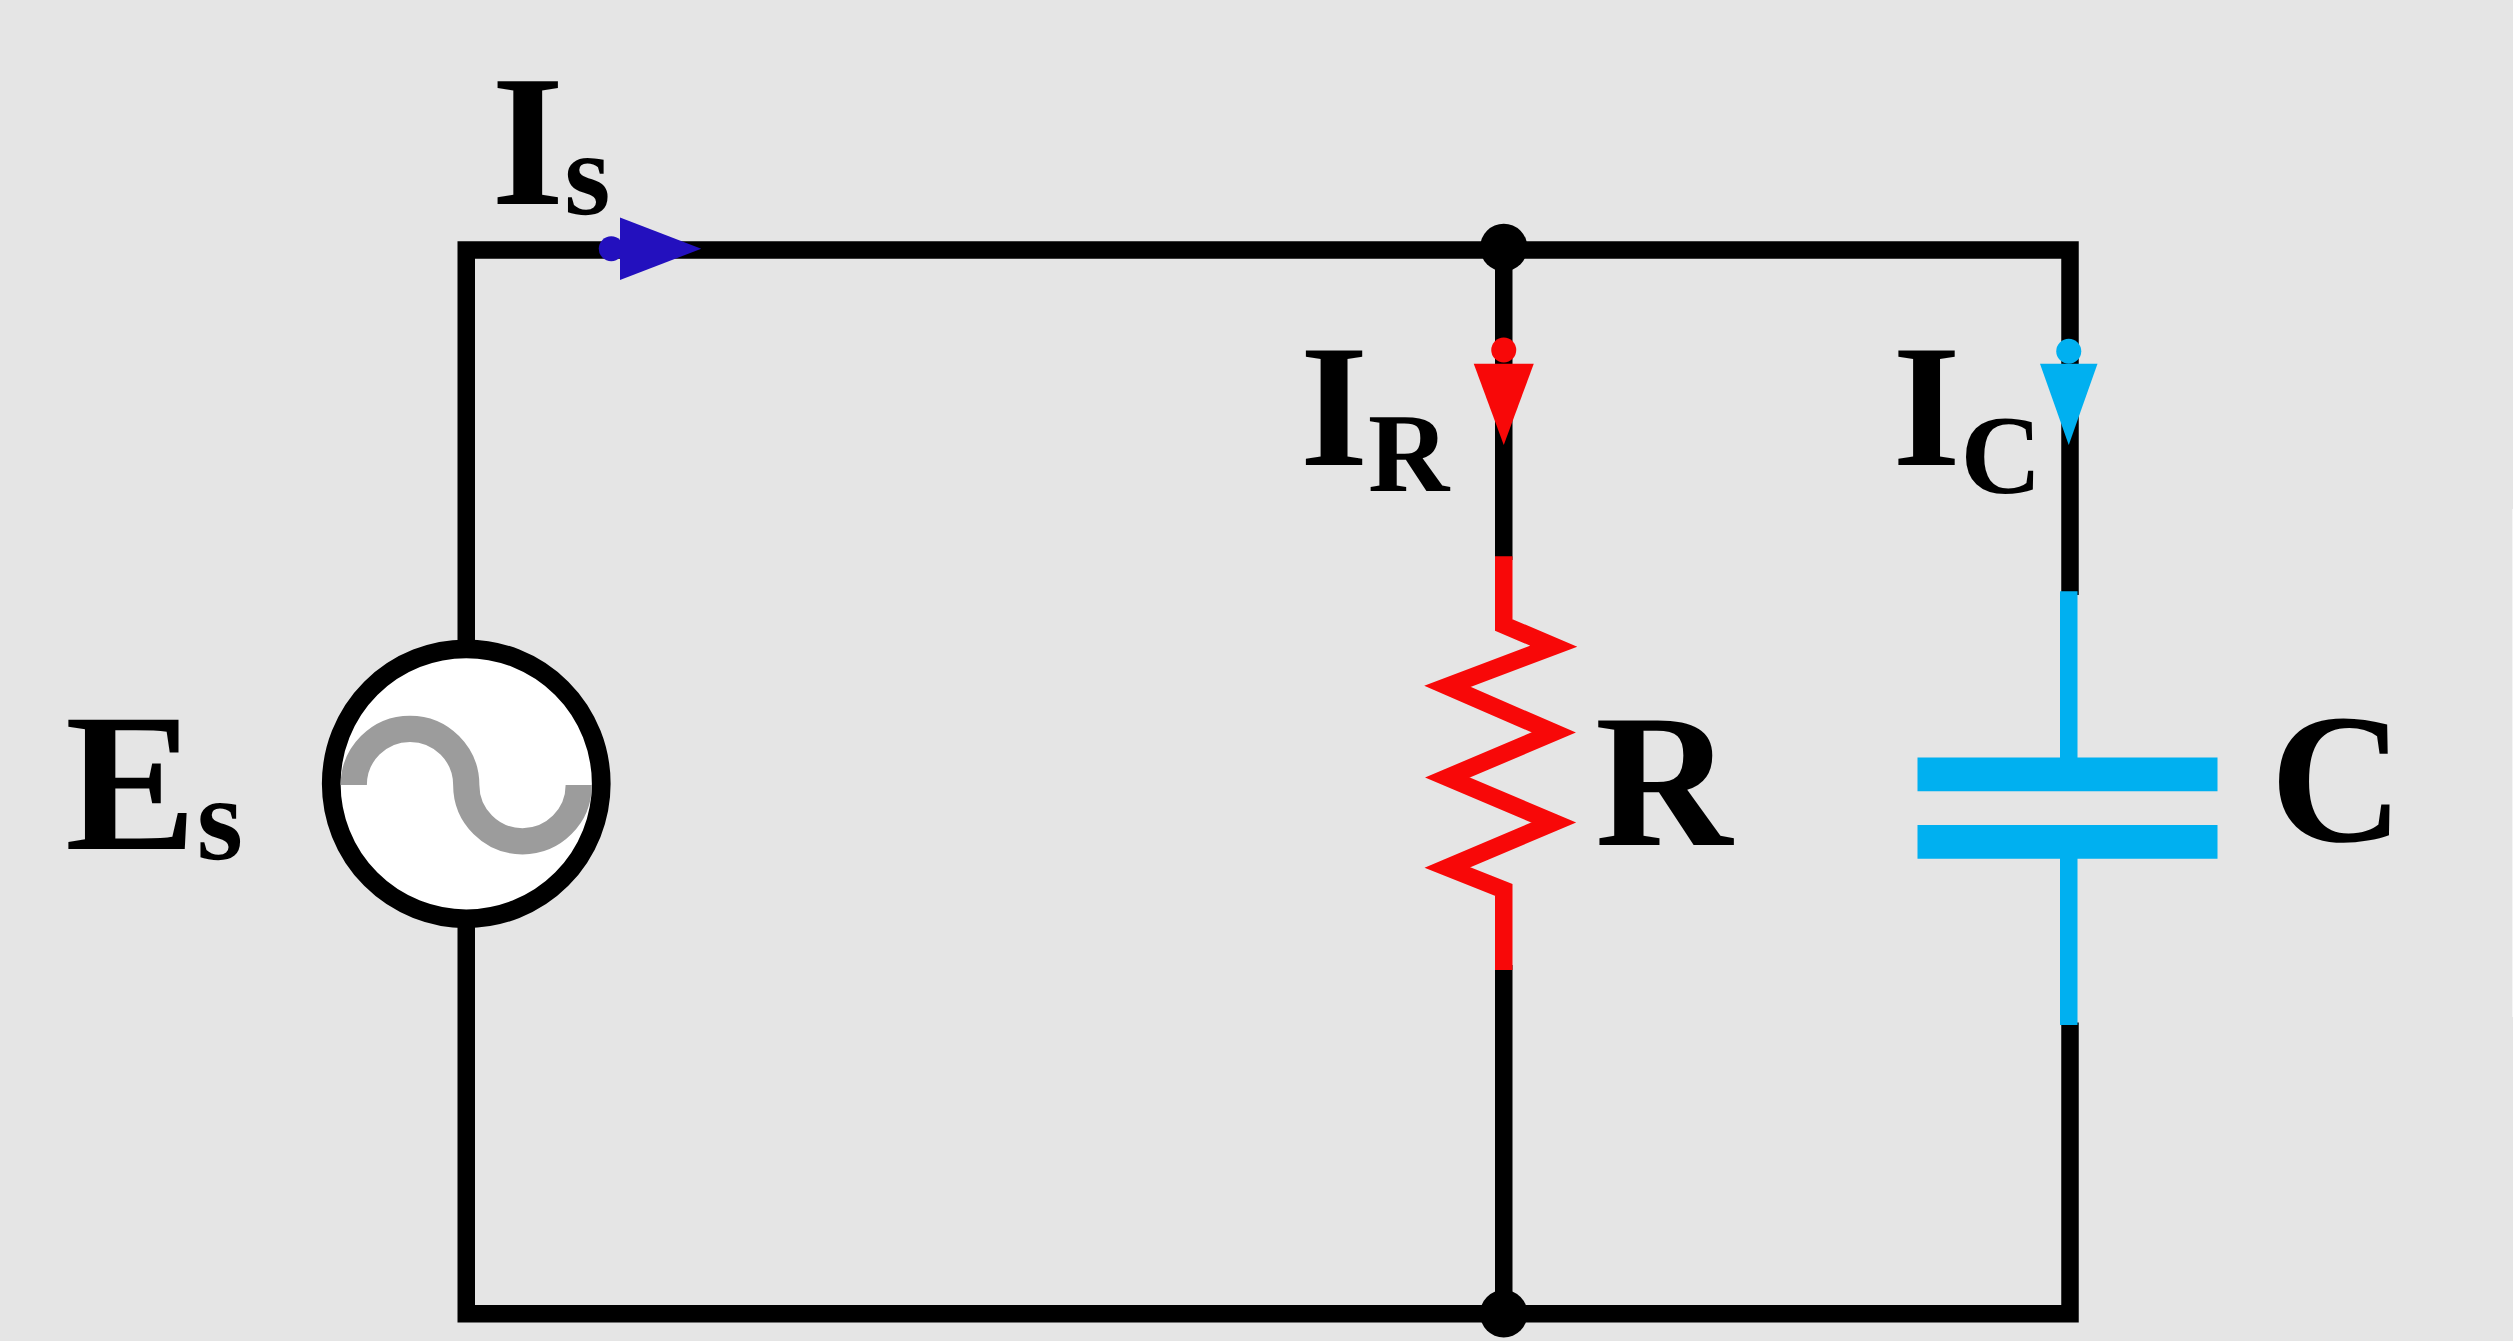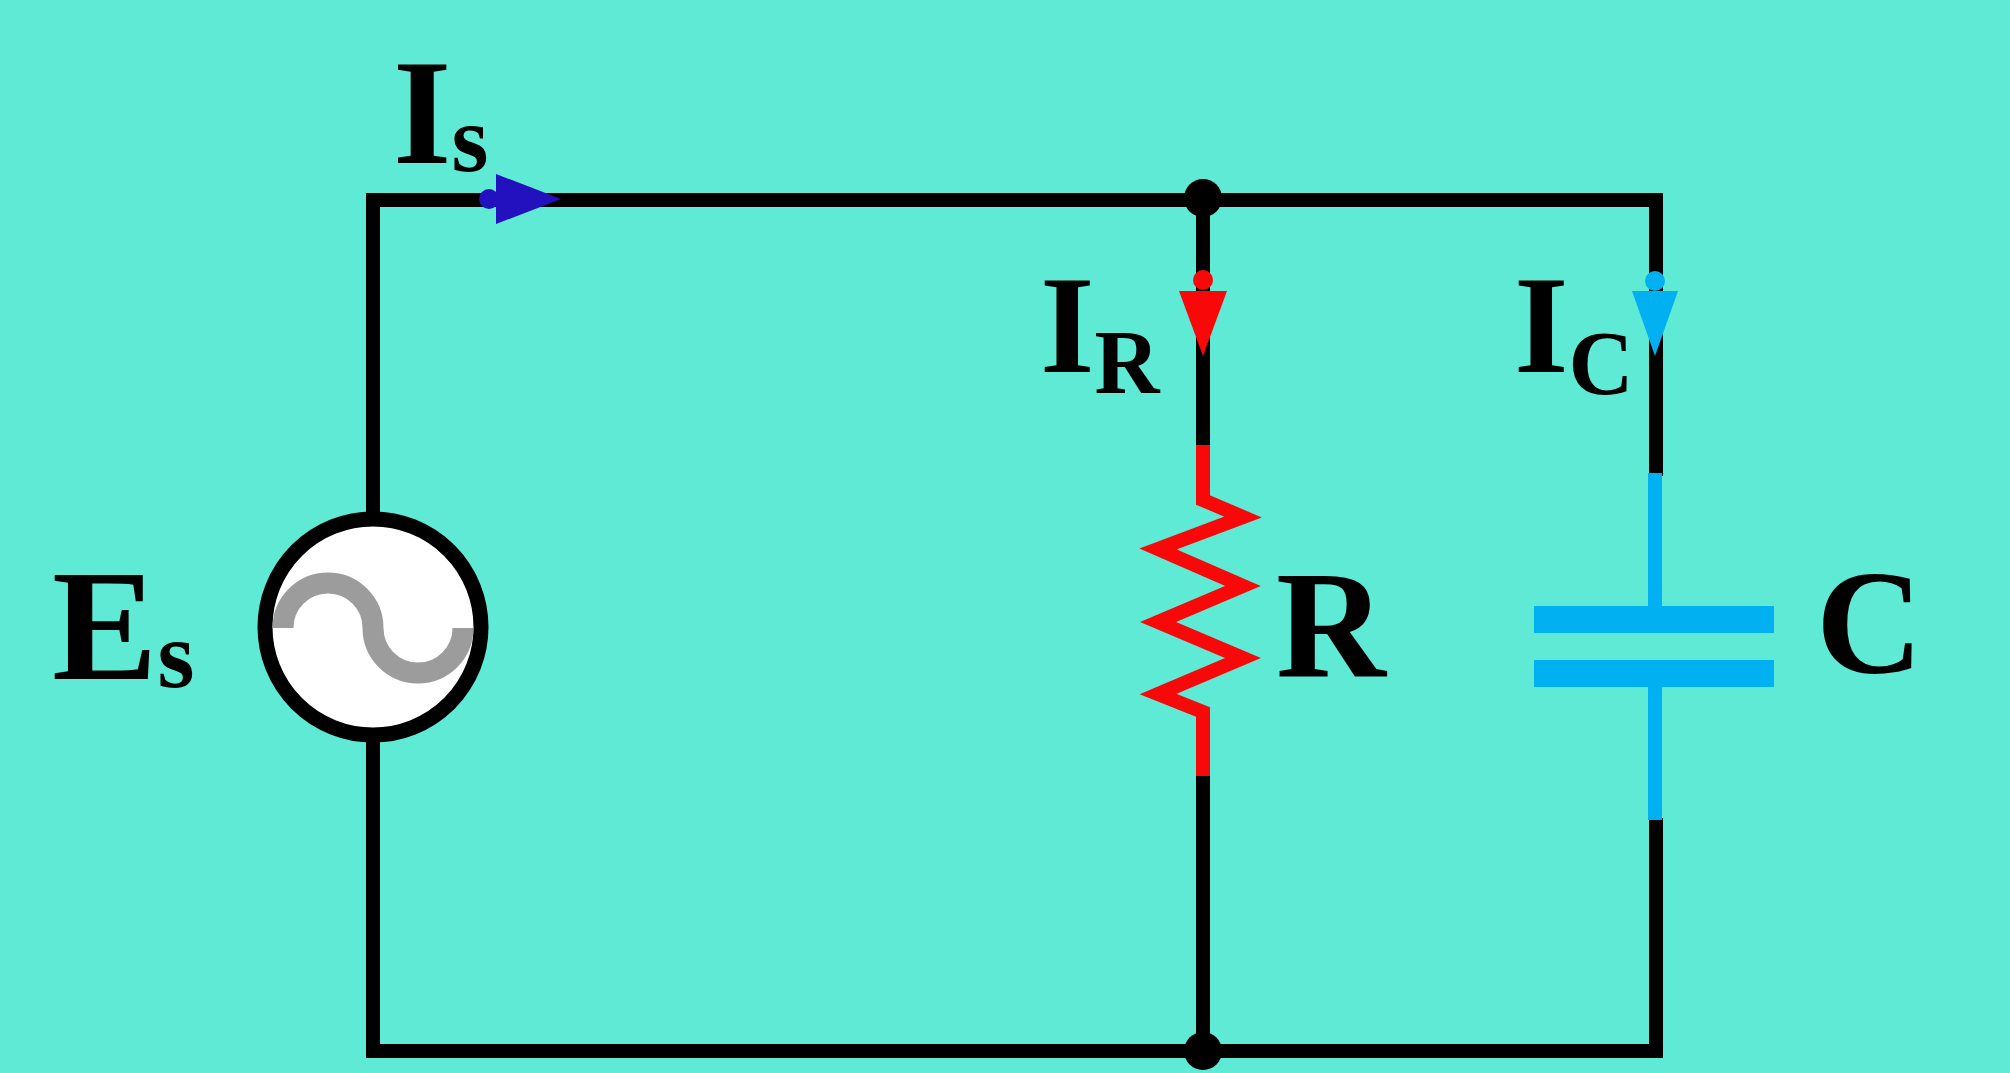--- a/index.html
+++ b/index.html
@@ -1,16 +1,16 @@
 <!DOCTYPE html>
 <html><head>
 <meta charset="utf-8">
 <style>
   html, body { margin: 0; padding: 0; background: #ffffff; }
-  .stage { width: 2010px; height: 1073px; position: relative; overflow: hidden; background: #5eead4; }
+  .stage { width: 2010px; height: 1073px; position: relative; overflow: hidden; background: #e5e5e5; }
   svg { display: block; width: 2010px; height: 1073px; }
   .lbl {
     font-family: "Liberation Serif", "DejaVu Serif", serif;
     font-weight: bold;
   }
 </style>
 </head>
 <body>
 
 <div class="stage">

